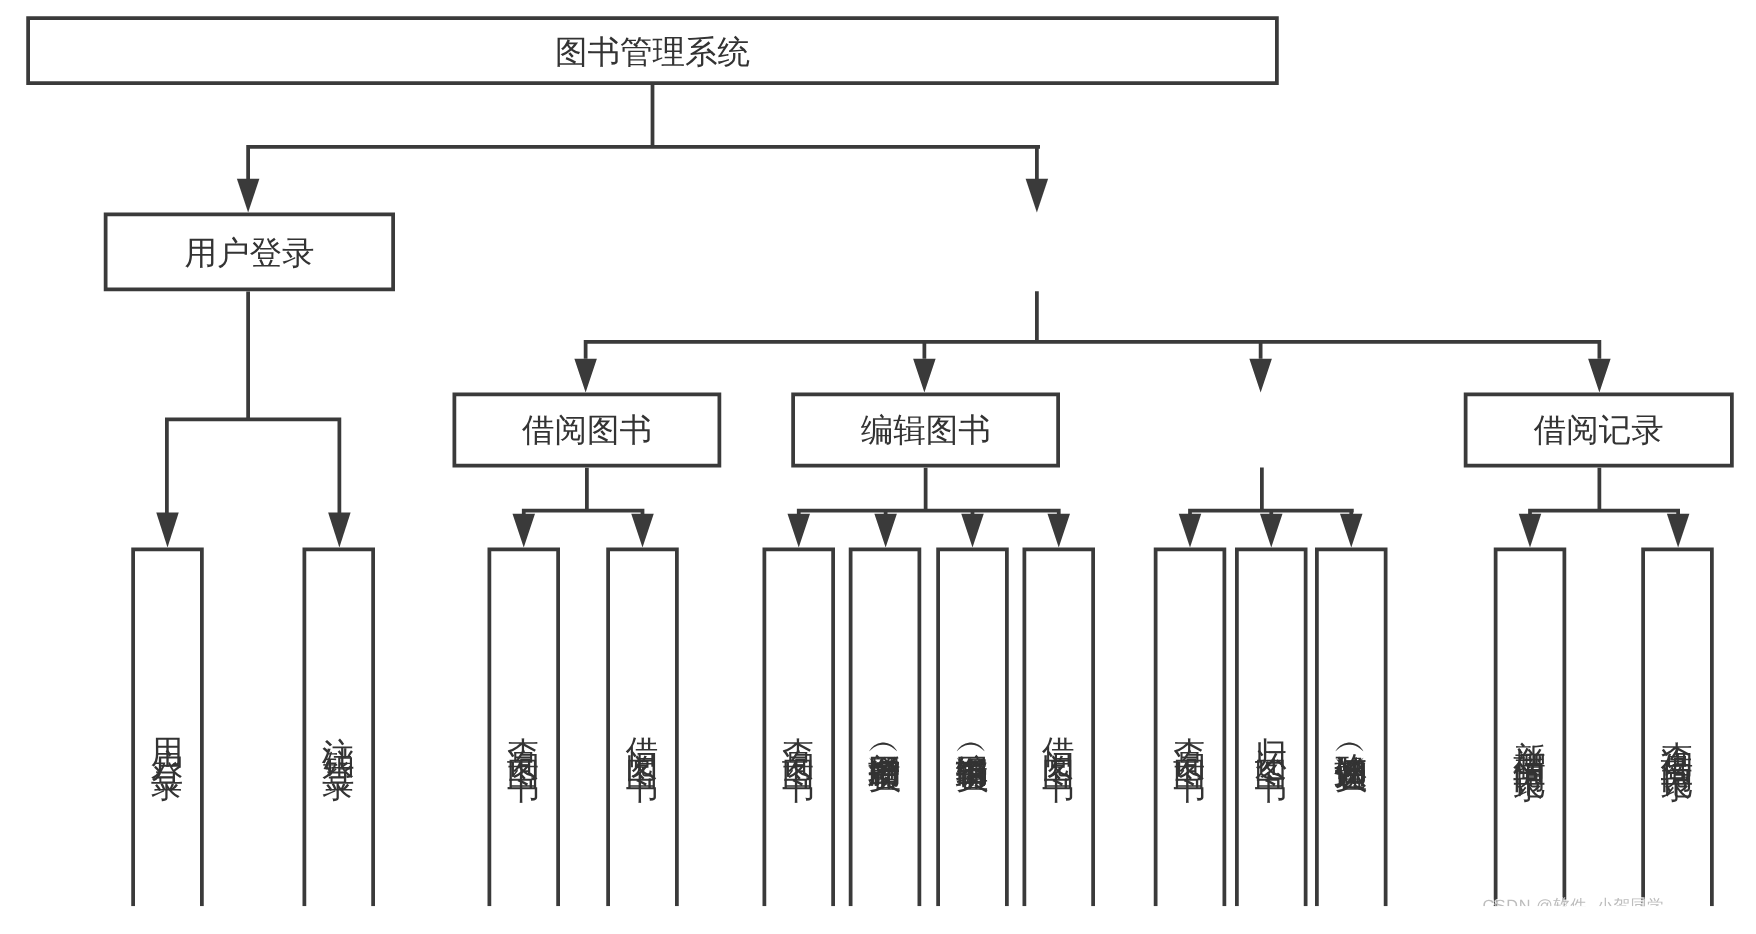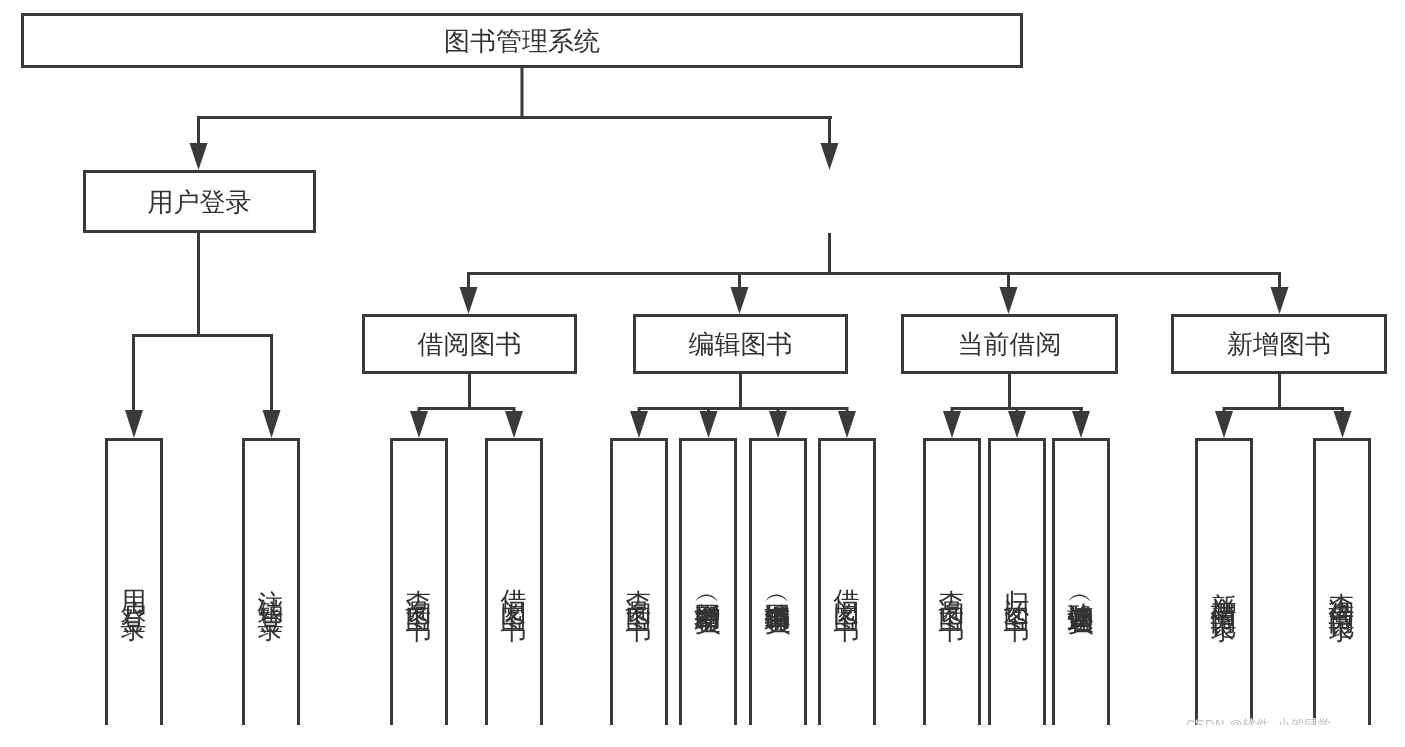--- a/index.html
+++ b/index.html
@@ -78,22 +78,21 @@
     <polygon class="ar" points="1224,438 1215,411 1233,411"></polygon>
     <polygon class="ar" points="1342.5,438 1333.5,411 1351.5,411"></polygon>
   </svg>
 
   <div class="box" style="left:21px;top:13px;width:1002px;height:55px">图书管理系统</div>
 
   <div class="box" style="left:83px;top:170px;width:233px;height:63px">用户登录</div>
 
   <div class="box" style="left:362px;top:314px;width:215px;height:60px">借阅图书</div>
   <div class="box" style="left:633px;top:314px;width:215px;height:60px">编辑图书</div>
-  <div class="box" style="left:901px;top:314px;width:217px;height:60px">当前借阅</div>
-  <div class="box" style="left:1171px;top:314px;width:216px;height:60px">新增图书</div>
+  <div class="box" style="left:1171px;top:314px;width:216px;height:60px">借阅记录</div>
 
   <div class="box leaf" style="left:105px;top:438px">
     <span class="vtxt ls4">用户登录</span>
   </div>
   <div class="box leaf" style="left:242px;top:438px">
     <span class="vtxt ls4">注销登录</span>
   </div>
 
   <div class="box leaf" style="left:390px;top:438px">
     <span class="vtxt ls4">查询图书</span>

